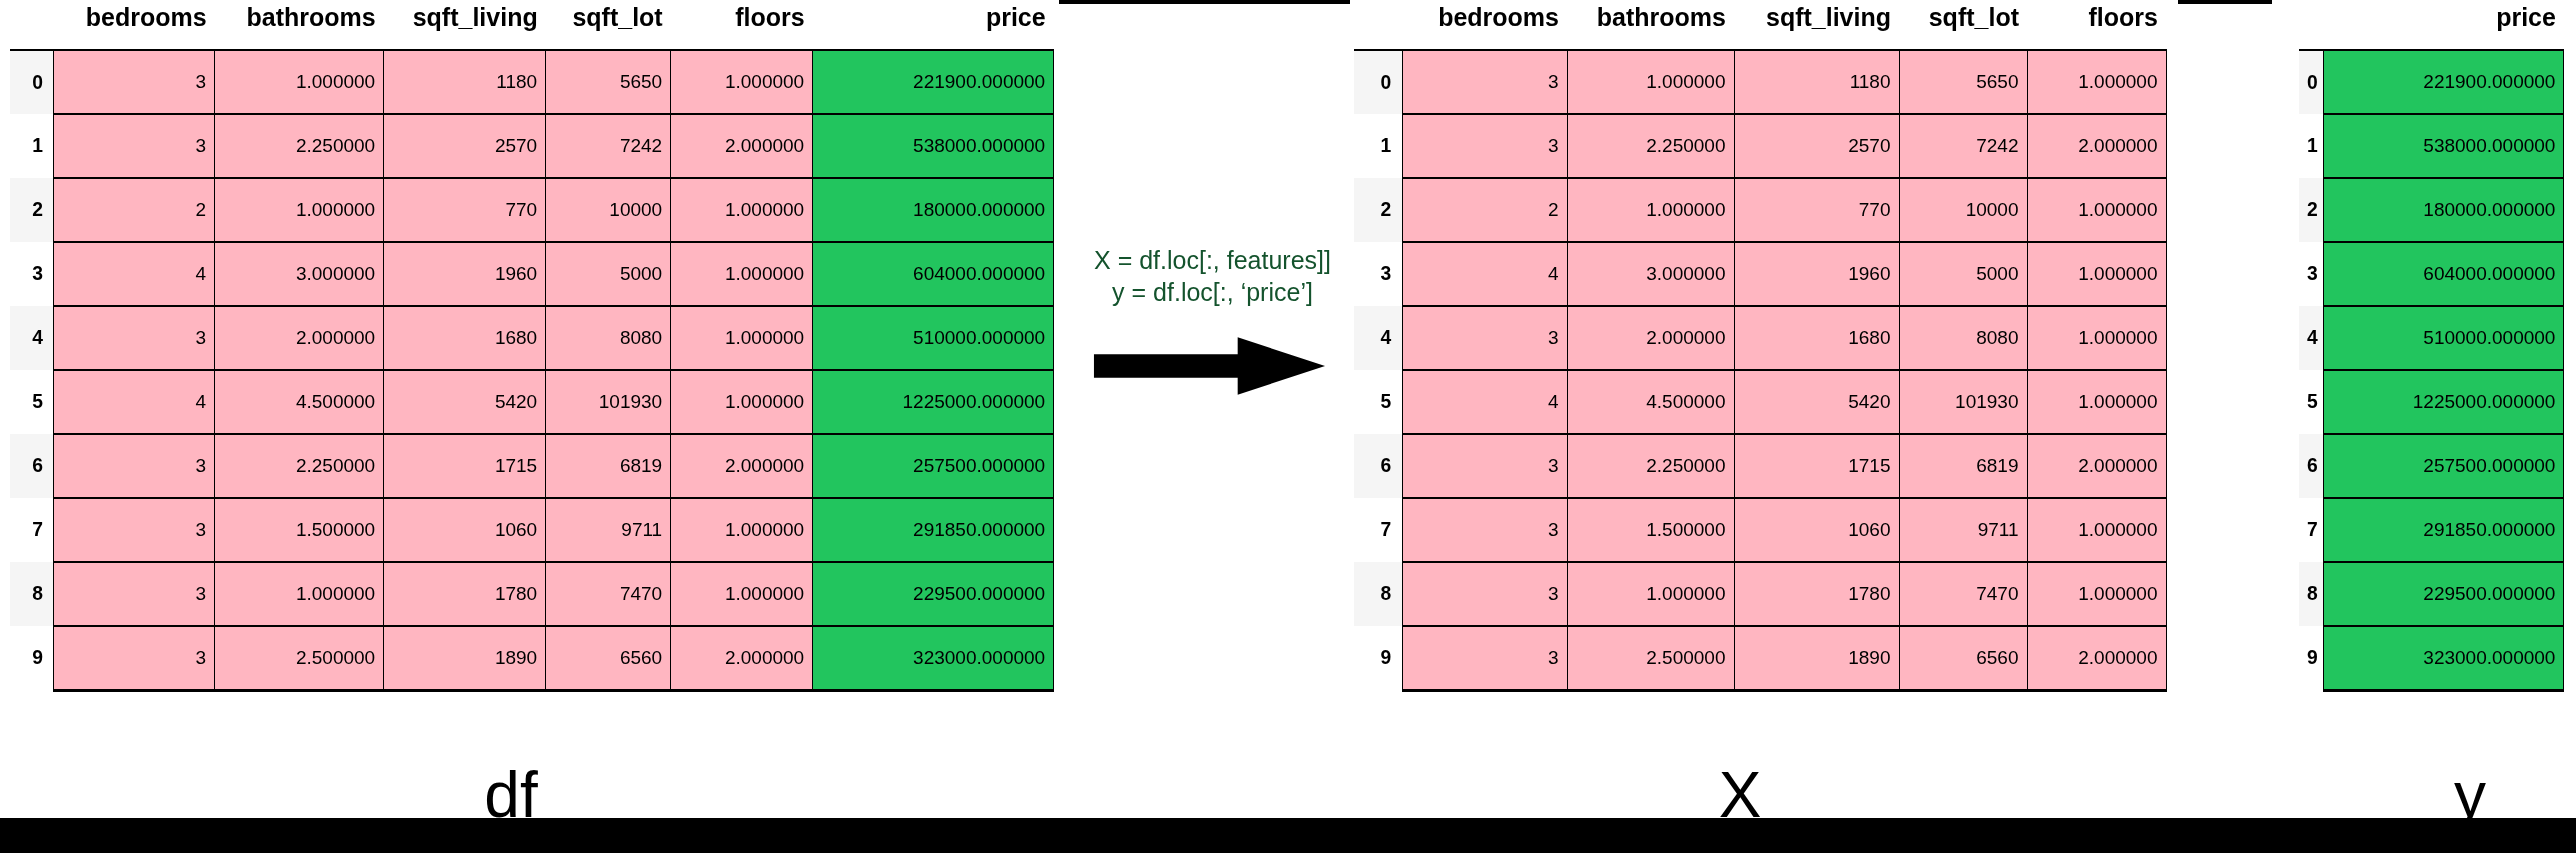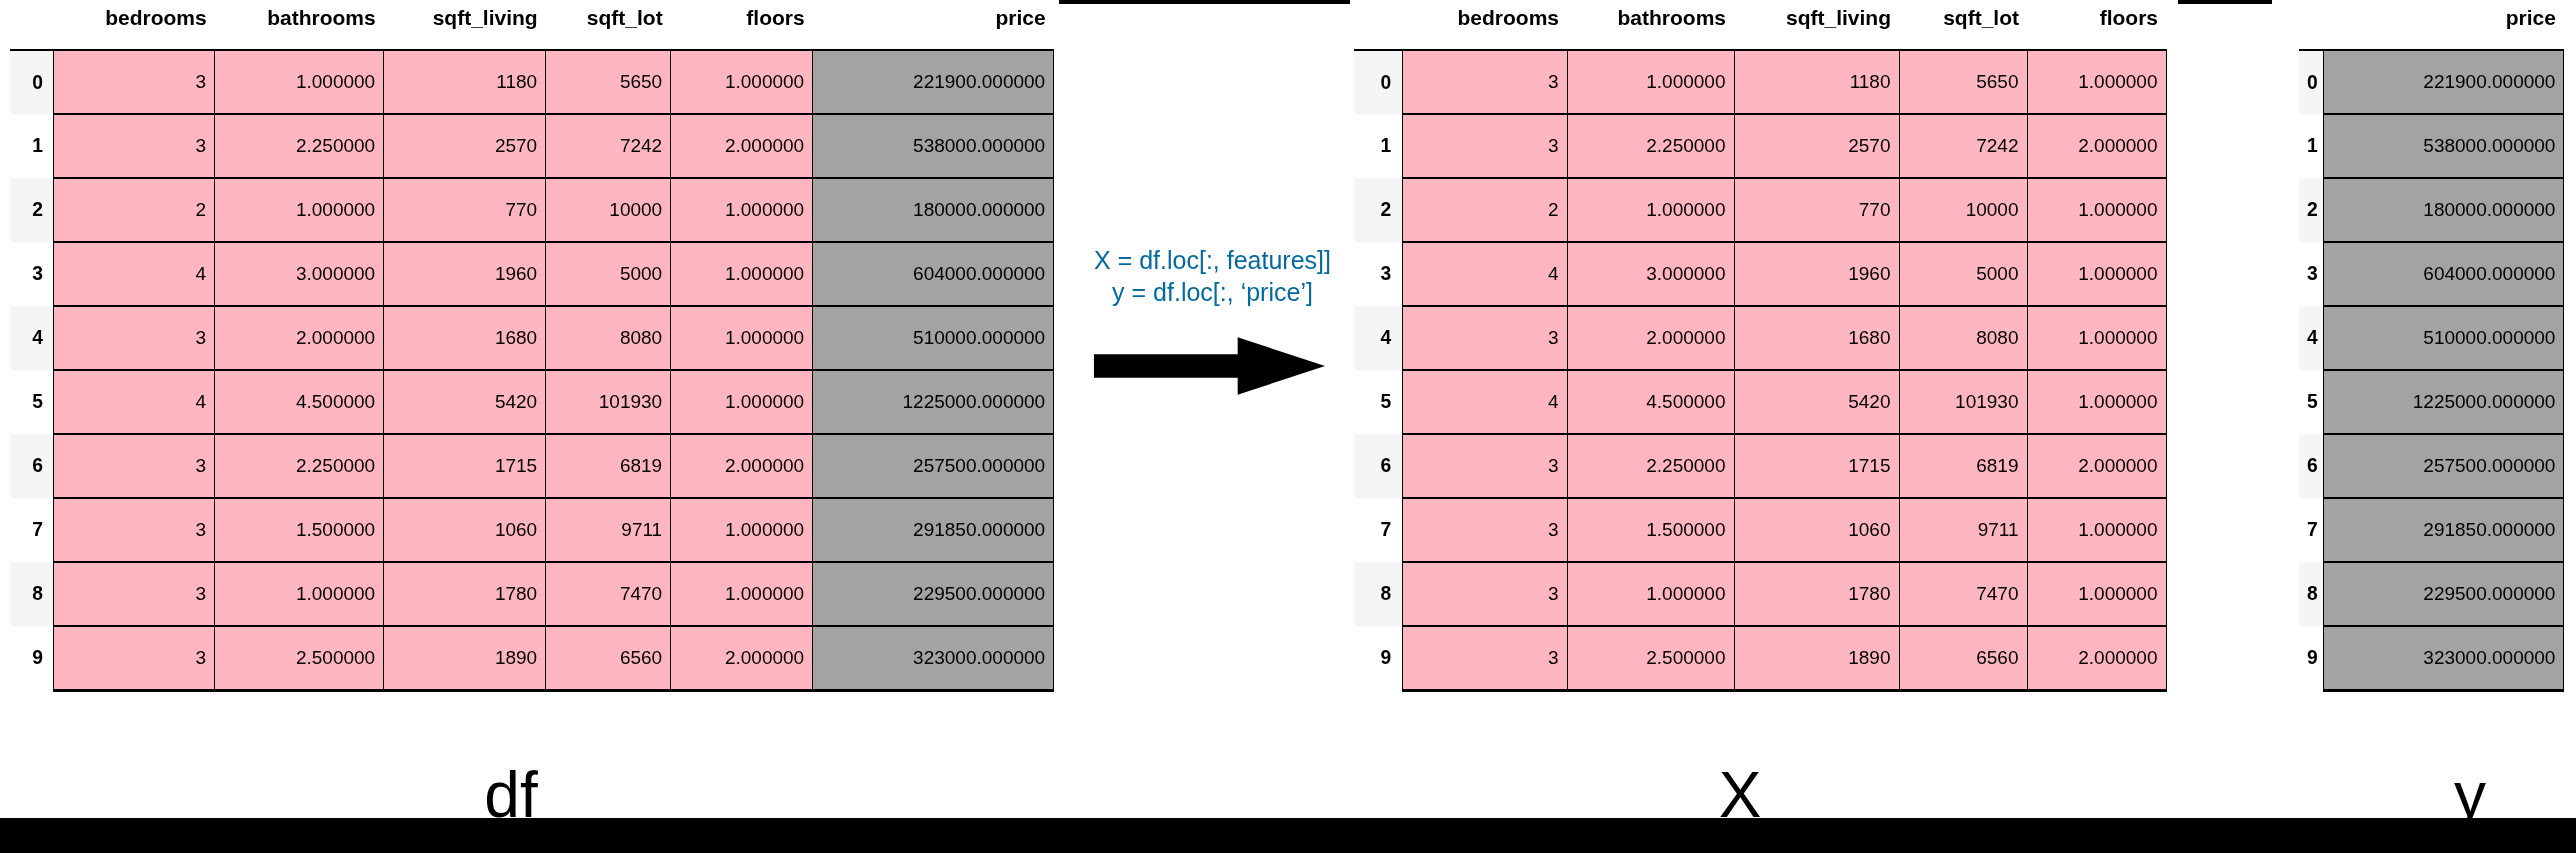--- a/index.html
+++ b/index.html
@@ -54,21 +54,21 @@
     text-align: right;
     vertical-align: middle;
     height: 64px;
     box-sizing: border-box;
     white-space: nowrap;
   }
   
   .df-table thead th {
     background: transparent;
     font-weight: bold;
-    font-size: 21px;
+    font-size: 25px;
     border: none;
     height: 50px;
     padding-bottom: 14px;
   }
   .df-table thead th.corner { background: transparent; }
 
   
   .df-table tbody th.rowidx {
     font-weight: bold;
     font-size: 19.3px;
@@ -81,21 +81,21 @@
   .df-table tbody tr.even th.rowidx { background: #f5f5f5; }
   .df-table tbody tr:not(:first-child) th.rowidx { border-top: none; }
 
   
   .df-table tbody td {
     border: 1.7px solid #000000;
     border-top-width: 2.8px;
     background: #ffb6c1;
   }
   .df-table tbody tr:not(:first-child) td { border-top-width: 2.8px; }
-  .df-table tbody td.price-cell { background: #a3a3a3; padding-left: 28px; }
+  .df-table tbody td.price-cell { background: #22c55e; padding-left: 28px; }
 
   
   .df-table tbody tr:last-child td { border-bottom-width: 3.4px; }
 
   
   
   #df-panel { left: 9.7px; }
   #df-panel .c-idx  { width: 44px; }
   #df-panel .c-bed  { width: 161px; }
   #df-panel .c-bath { width: 169px; }
@@ -121,21 +121,21 @@
 
   
   #annotation {
     position: absolute;
     left: 1079px;
     top: 244px;
     width: 267px;
     text-align: center;
     font-size: 25px;
     line-height: 1.28;
-    color: #0369a1;
+    color: #14532d;
     font-family: "Liberation Sans", sans-serif;
   }
   #annotation .code-line { display: block; white-space: nowrap; }
 
   
   #arrow-wrap {
     position: absolute;
     left: 1093px;
     top: 335px;
     width: 233px;

